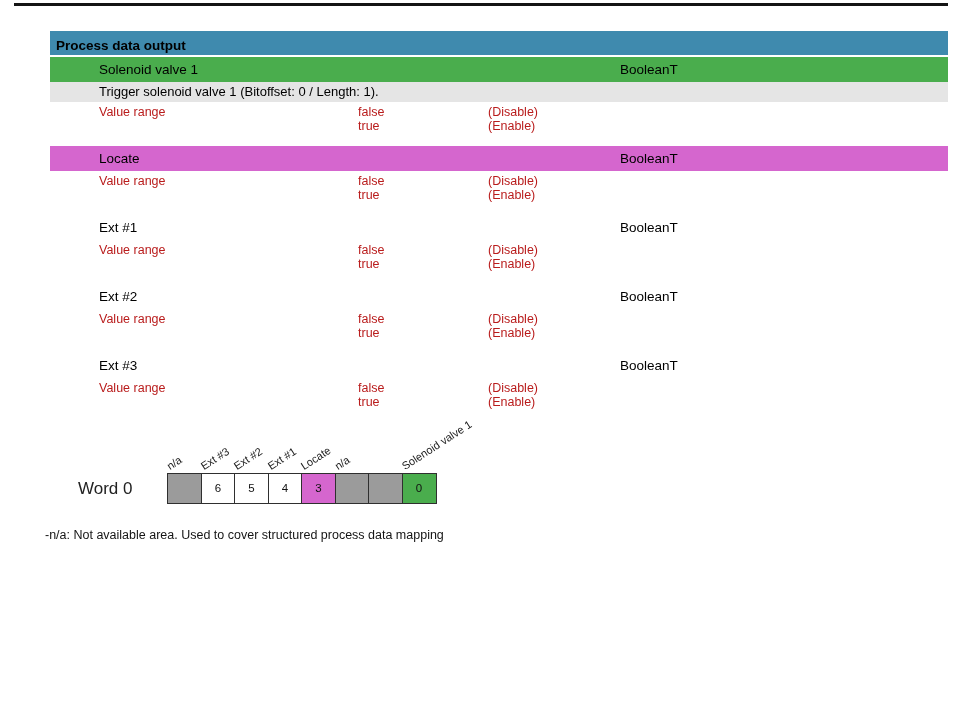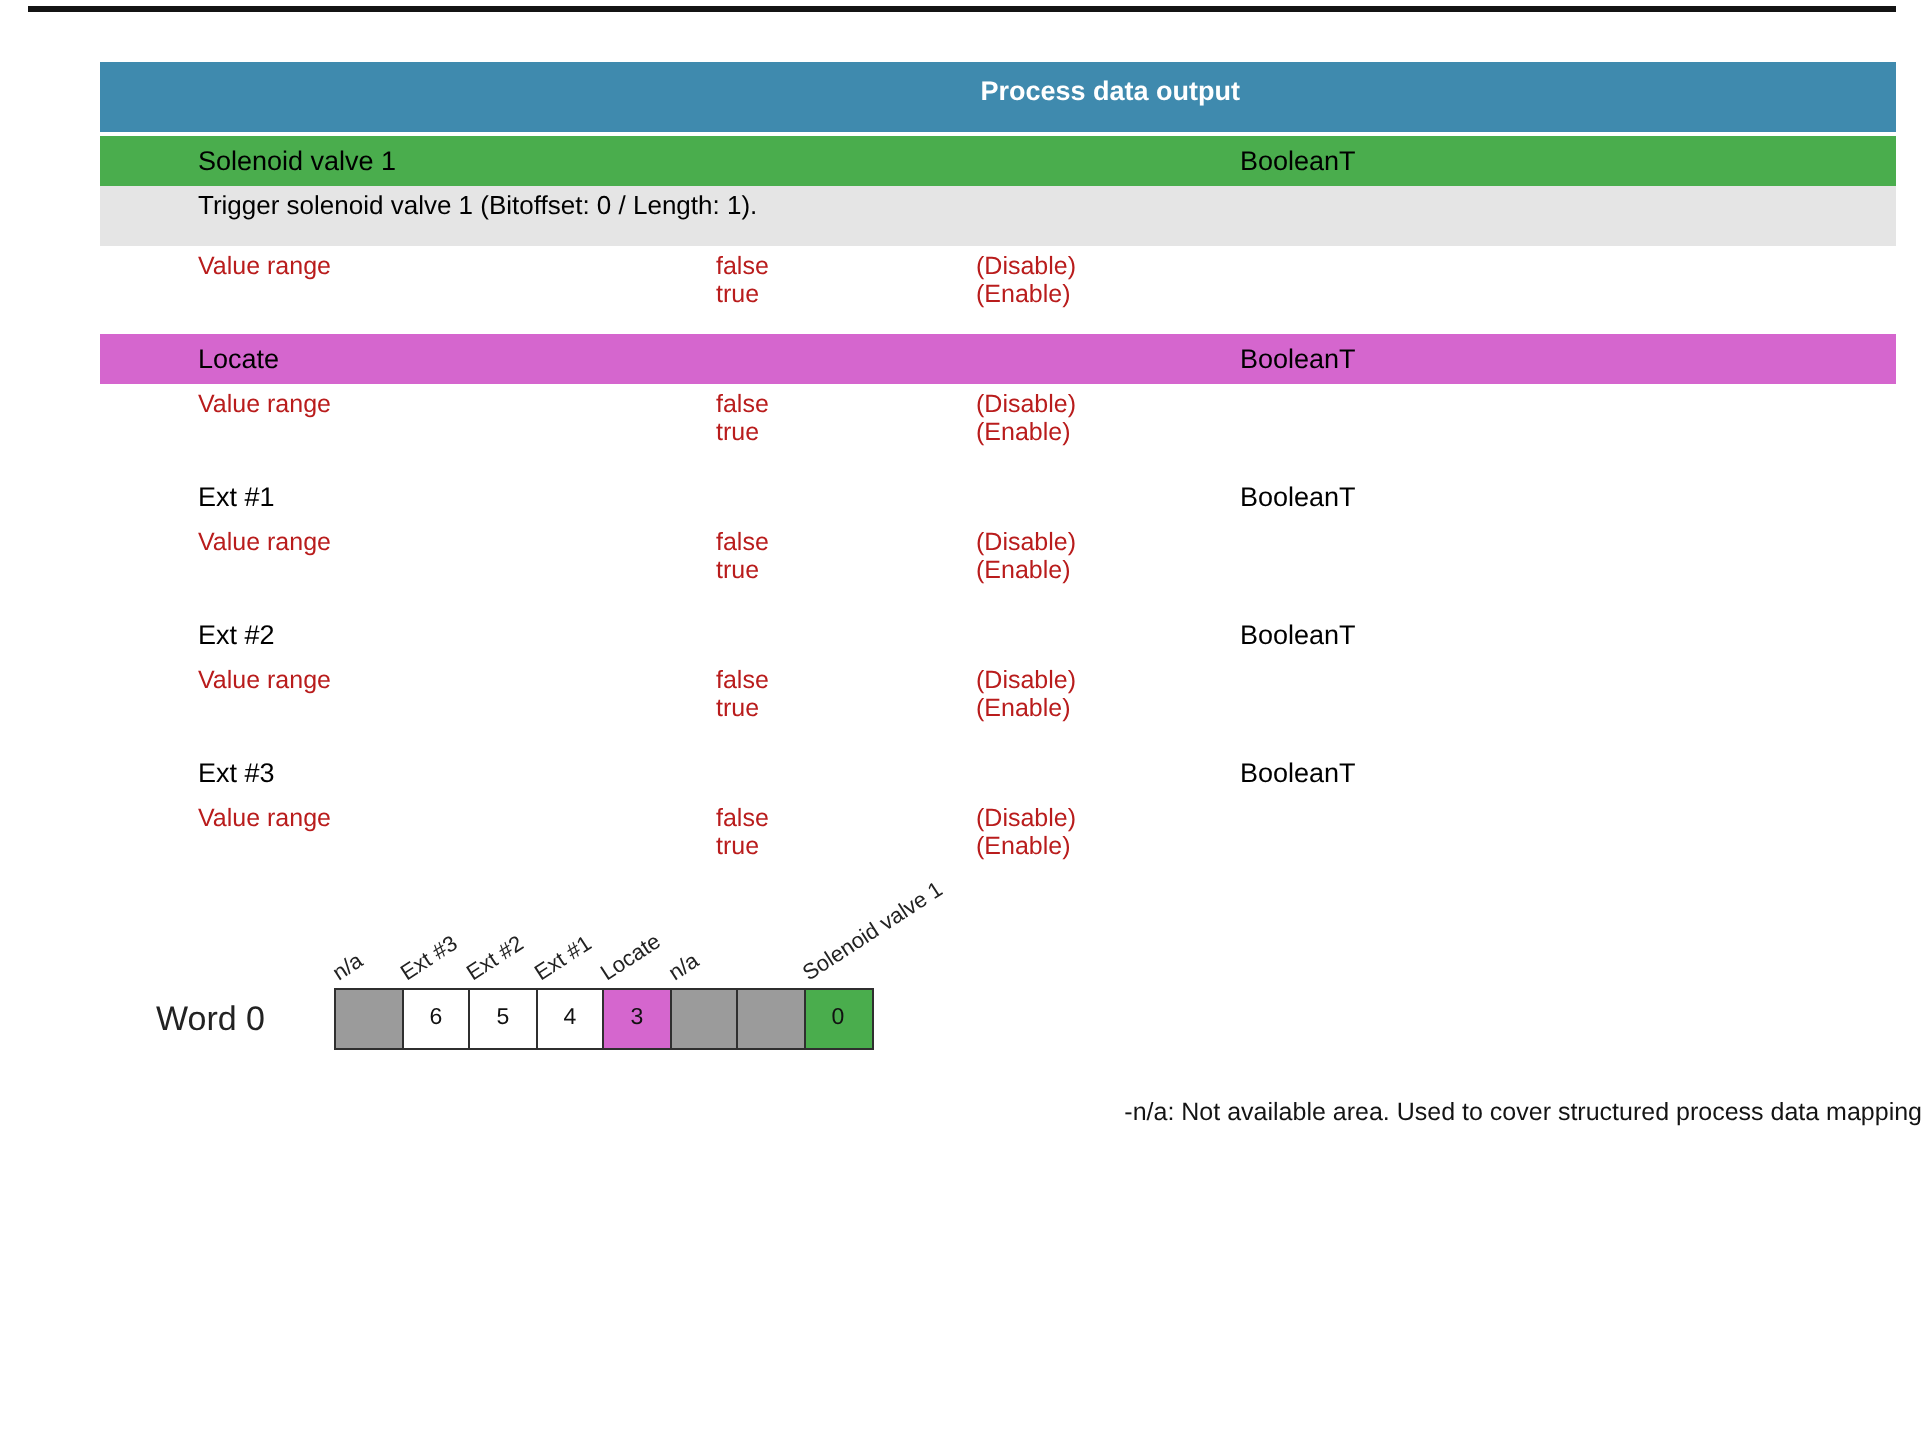--- a/index.html
+++ b/index.html
@@ -15,45 +15,44 @@
     font-weight: bold;
     margin: 9px 0 0 14px;
   }
   .title-rule {
     border-bottom: 3px solid #141414;
     margin: 3px 13px 0 14px;
   }
   .table { margin: 25px 13px 0 50px; }
   .header-row {
     background: #3f8aae;
-    color: #ffffff;
+    color: #000000;
     font-weight: bold;
-    height: 35px;
+    height: 24px;
     line-height: 29px;
     font-size: 13.5px;
     display: grid;
     grid-template-columns: 570px 1fr;
-    text-align: right;
   }
   .header-row .htitle { padding-left: 6px; }
   .entry { margin-top: 2px; }
   .entry + .entry { margin-top: 11px; }
   .name-row {
     display: grid;
     grid-template-columns: 570px 1fr;
     height: 25px;
     line-height: 25px;
     font-size: 13.5px;
   }
   .name-row .name { padding-left: 49px; }
   .accent-green   { background: #4aad4d; }
   .accent-magenta { background: #d566ce; }
   .desc-row {
     background: #e5e5e5;
-    height: 30px;
+    height: 20px;
     line-height: 20px;
     font-size: 13px;
     padding-left: 49px;
   }
   .value-grid {
     display: grid;
     grid-template-columns: 259px 130px 1fr;
     padding: 4px 0 2px 49px;
     font-size: 12.5px;
     line-height: 13.5px;
@@ -93,21 +92,20 @@
     white-space: nowrap;
     color: #222;
   }
   .c-gray    { background: #9b9b9b; }
   .c-magenta { background: #d566ce; }
   .c-green   { background: #4aad4d; }
   .footnote {
     margin: 24px 0 0 45px;
     font-size: 12.5px;
     color: #141414;
-    text-align: right;
   }
 </style>
 </head>
 <body>
 
 <div class="page">
 
   <div class="title-rule"></div>
 
   <div class="table">

